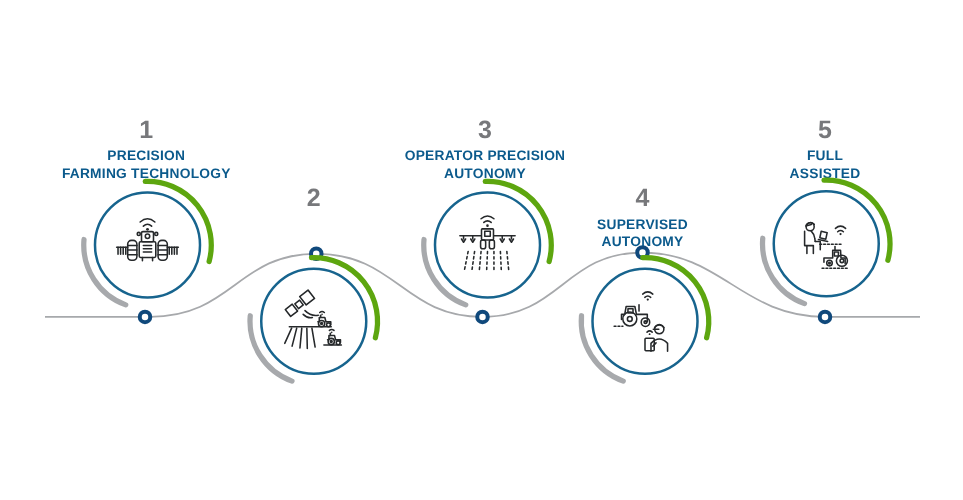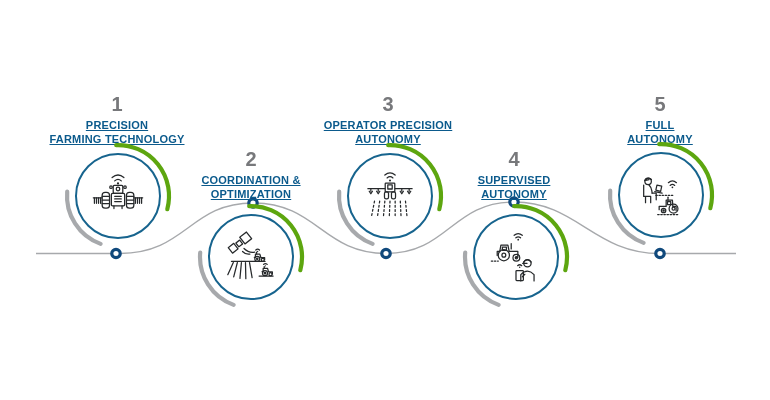--- a/index.html
+++ b/index.html
@@ -5,21 +5,21 @@
   html,body{margin:0;padding:0;background:#fff;}
   .canvas{position:relative;width:770px;height:400px;background:#fff;overflow:hidden;
           font-family:"Liberation Sans",sans-serif;}
   svg{display:block;}
   .bg-svg{position:absolute;left:0;top:0;}
   .timeline{stroke:var(--line-gray,#a7a9ac);stroke-width:1.4;fill:none;}
   .node{fill:#fff;stroke:var(--node-navy,#10497c);stroke-width:3.2;}
   .stage-text{position:absolute;width:180px;text-align:center;}
   .num{font-size:20px;line-height:22px;font-weight:bold;color:var(--number-gray,#77787b);}
   .stage-label{margin-top:3px;font-size:11px;line-height:14px;font-weight:bold;
-               letter-spacing:.2px;color:var(--label-blue,#0b5a8c);white-space:pre-line;text-decoration:underline;}
+               letter-spacing:.2px;color:var(--label-blue,#0b5a8c);white-space:pre-line;}
   .circle{position:absolute;width:86px;height:86px;box-sizing:border-box;background:#fff;
           border:2.5px solid var(--circle-blue,#17648e);border-radius:50%;
           display:flex;align-items:center;justify-content:center;}
   .arcs{position:absolute;width:110px;height:110px;pointer-events:none;}
   .arc-green{stroke:var(--accent-green,#5da60f);stroke-width:4.2;fill:none;stroke-linecap:round;}
   .arc-gray{stroke:var(--arc-gray,#a7a9ac);stroke-width:4.2;fill:none;stroke-linecap:round;}
   .ink{stroke:var(--icon-ink,#26292b);stroke-width:1.7;fill:none;
        stroke-linecap:round;stroke-linejoin:round;}
   .dot{fill:var(--icon-ink,#26292b);stroke:none;}
   .dash{stroke-dasharray:2.5 3.2;}
@@ -74,22 +74,20 @@
         <path d="M4.5 40.5 h12 M59.5 40.5 h12"></path>
         <path d="M6 40.5 v7.5 M8.8 40.5 v7.5 M11.6 40.5 v7.5 M14.4 40.5 v7.5"></path>
         <path d="M61.6 40.5 v7.5 M64.4 40.5 v7.5 M67.2 40.5 v7.5 M70 40.5 v7.5"></path>
       </g>
       <circle class="dot" cx="38" cy="21" r="1.5"></circle>
     </svg>
   </div>
 
   <div class="stage-text t2">
     <div class="num">2</div>
-    <div class="stage-label">COORDINATION &amp;
-OPTIMIZATION</div>
   </div>
   <svg class="arcs a2" viewBox="0 0 110 110">
     <path class="arc-green" d="M53.2 4.1 A51 51 0 0 1 104.3 68.2"></path>
     <path class="arc-gray" d="M37.6 102.9 A51 51 0 0 1 4.2 50.6"></path>
   </svg>
   <div class="circle c2">
     <svg viewBox="0 0 76 76" width="56" height="56">
       <g class="ink">
         <g transform="rotate(-38 22 20)">
           <rect x="7" y="15" width="9.5" height="9.5"></rect>
@@ -182,21 +180,21 @@
         <path d="M40.2 49.8 q2.8 -2.6 5.6 0"></path>
       </g>
       <circle class="dot" cx="41" cy="14.5" r="1.2"></circle>
       <circle class="dot" cx="43" cy="52" r="1"></circle>
     </svg>
   </div>
 
   <div class="stage-text t5">
     <div class="num">5</div>
     <div class="stage-label">FULL
-AUTONOMY</div>
+ASSISTED</div>
   </div>
   <svg class="arcs a5" viewBox="0 0 110 110">
     <path class="arc-green" d="M53.2 4.1 A51 51 0 0 1 104.3 68.2"></path>
     <path class="arc-gray" d="M37.6 102.9 A51 51 0 0 1 4.2 50.6"></path>
   </svg>
   <div class="circle c5">
     <svg viewBox="0 0 76 76" width="56" height="56">
       <g class="ink">
         <circle cx="20.5" cy="19.5" r="4.4"></circle>
         <path d="M16.6 17.4 q4.2 -4.6 8.4 -0.4 M15.8 18.6 l6 -1.6"></path>

